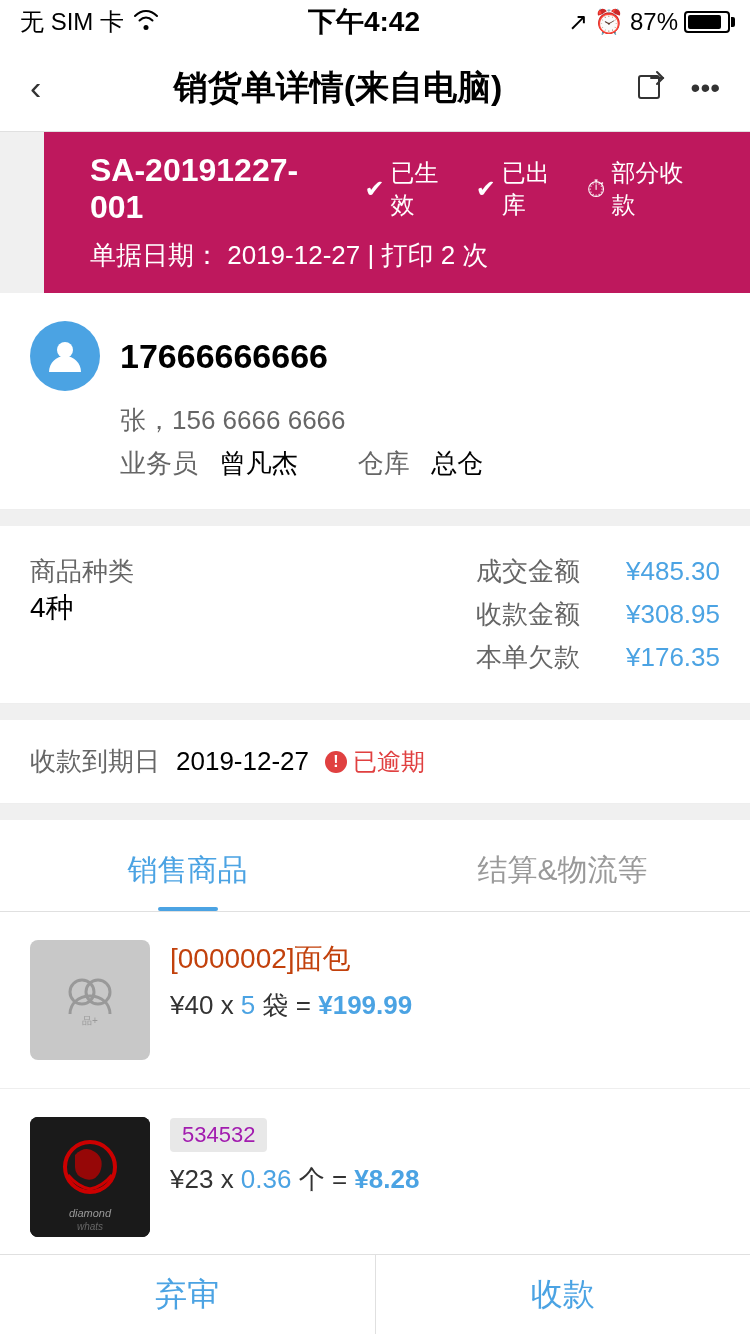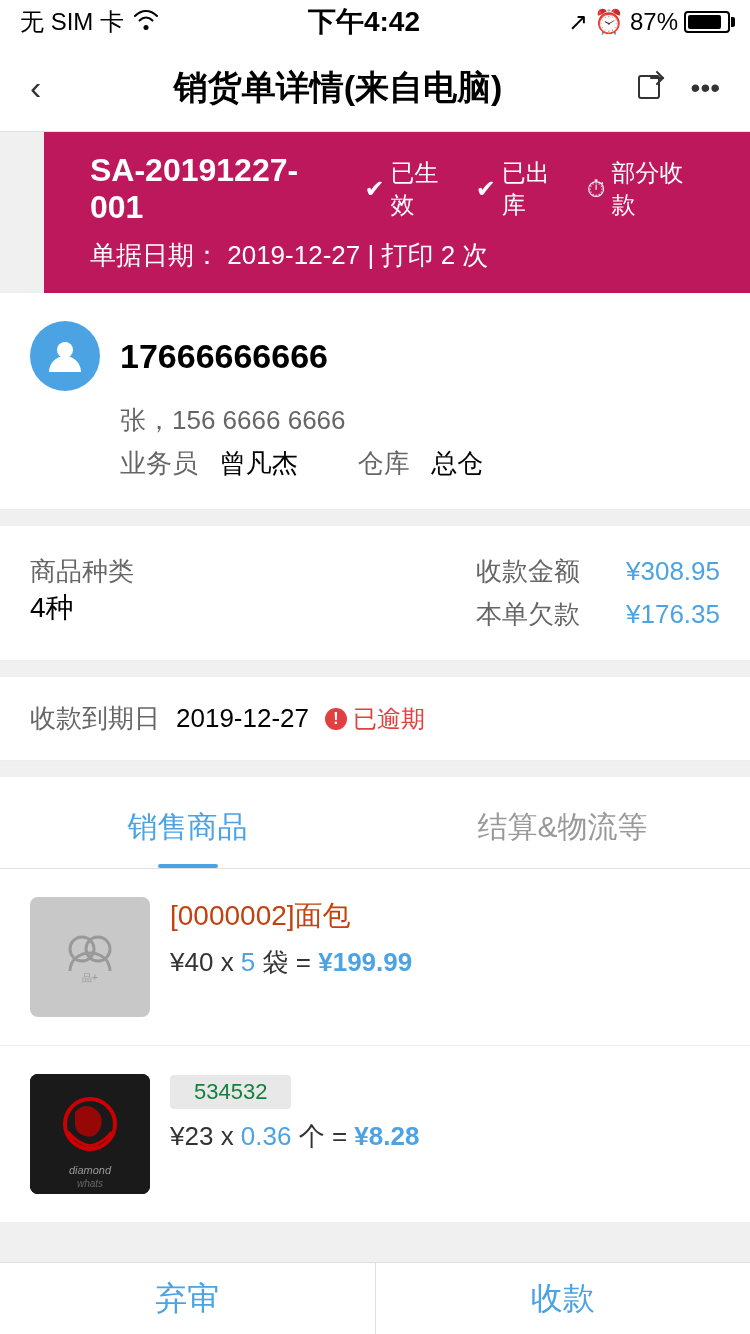--- a/index.html
+++ b/index.html
@@ -145,31 +145,31 @@
     .product-thumb {
       width: 120px; height: 120px; border-radius: 8px; background: #e8e8e8; flex-shrink: 0;
       display: flex; align-items: center; justify-content: center; overflow: hidden;
     }
     .product-thumb-placeholder {
       width: 100%; height: 100%; background: #d0d0d0; display: flex; align-items: center; justify-content: center;
     }
     .product-info { flex: 1; }
     .product-name { font-size: 28px; color: #c2410c; margin-bottom: 10px; }
     .product-batch {
-      display: inline-block; background: #e8e8e8; color: #15803d; font-size: 22px;
-      padding: 4px 24px; border-radius: 4px; margin-bottom: 10px;
+      display: inline-block; background: #e8e8e8; color: #a21caf; font-size: 22px;
+      padding: 4px 12px; border-radius: 4px; margin-bottom: 10px;
     }
     .product-price { font-size: 26px; color: #333; }
     .product-price .qty { color: #4BA3E3; }
     .product-price .total { color: #4BA3E3; font-weight: 600; }
 
     
     .bottom-bar {
       position: fixed; bottom: 0; left: 0; width: 750px;
-      background: #fff; display: flex; border-top: 1px solid #e0e0e0; height: 72px;
+      background: #fff; display: flex; border-top: 1px solid #e0e0e0; height: 80px;
     }
     .bottom-btn {
       flex: 1; display: flex; align-items: center; justify-content: center;
       font-size: 32px; cursor: pointer;
     }
     .bottom-btn.cancel { color: #4BA3E3; border-right: 1px solid #e0e0e0; }
     .bottom-btn.confirm { color: #4BA3E3; }
   </style>
 </head>
 <body>
@@ -260,20 +260,24 @@
     </div>
   </div>
 </div>
 
 <div class="summary-card">
   <div class="summary-left">
     <div class="summary-left-label">商品种类</div>
     <div class="summary-left-value">4种</div>
   </div>
   <div class="summary-right">
+    <div class="summary-row">
+      <span class="summary-row-label">成交金额</span>
+      <span class="summary-row-value">¥485.30</span>
+    </div>
     <div class="summary-row">
       <span class="summary-row-label">收款金额</span>
       <span class="summary-row-value">¥308.95</span>
     </div>
     <div class="summary-row">
       <span class="summary-row-label">本单欠款</span>
       <span class="summary-row-value">¥176.35</span>
     </div>
   </div>
 </div>

